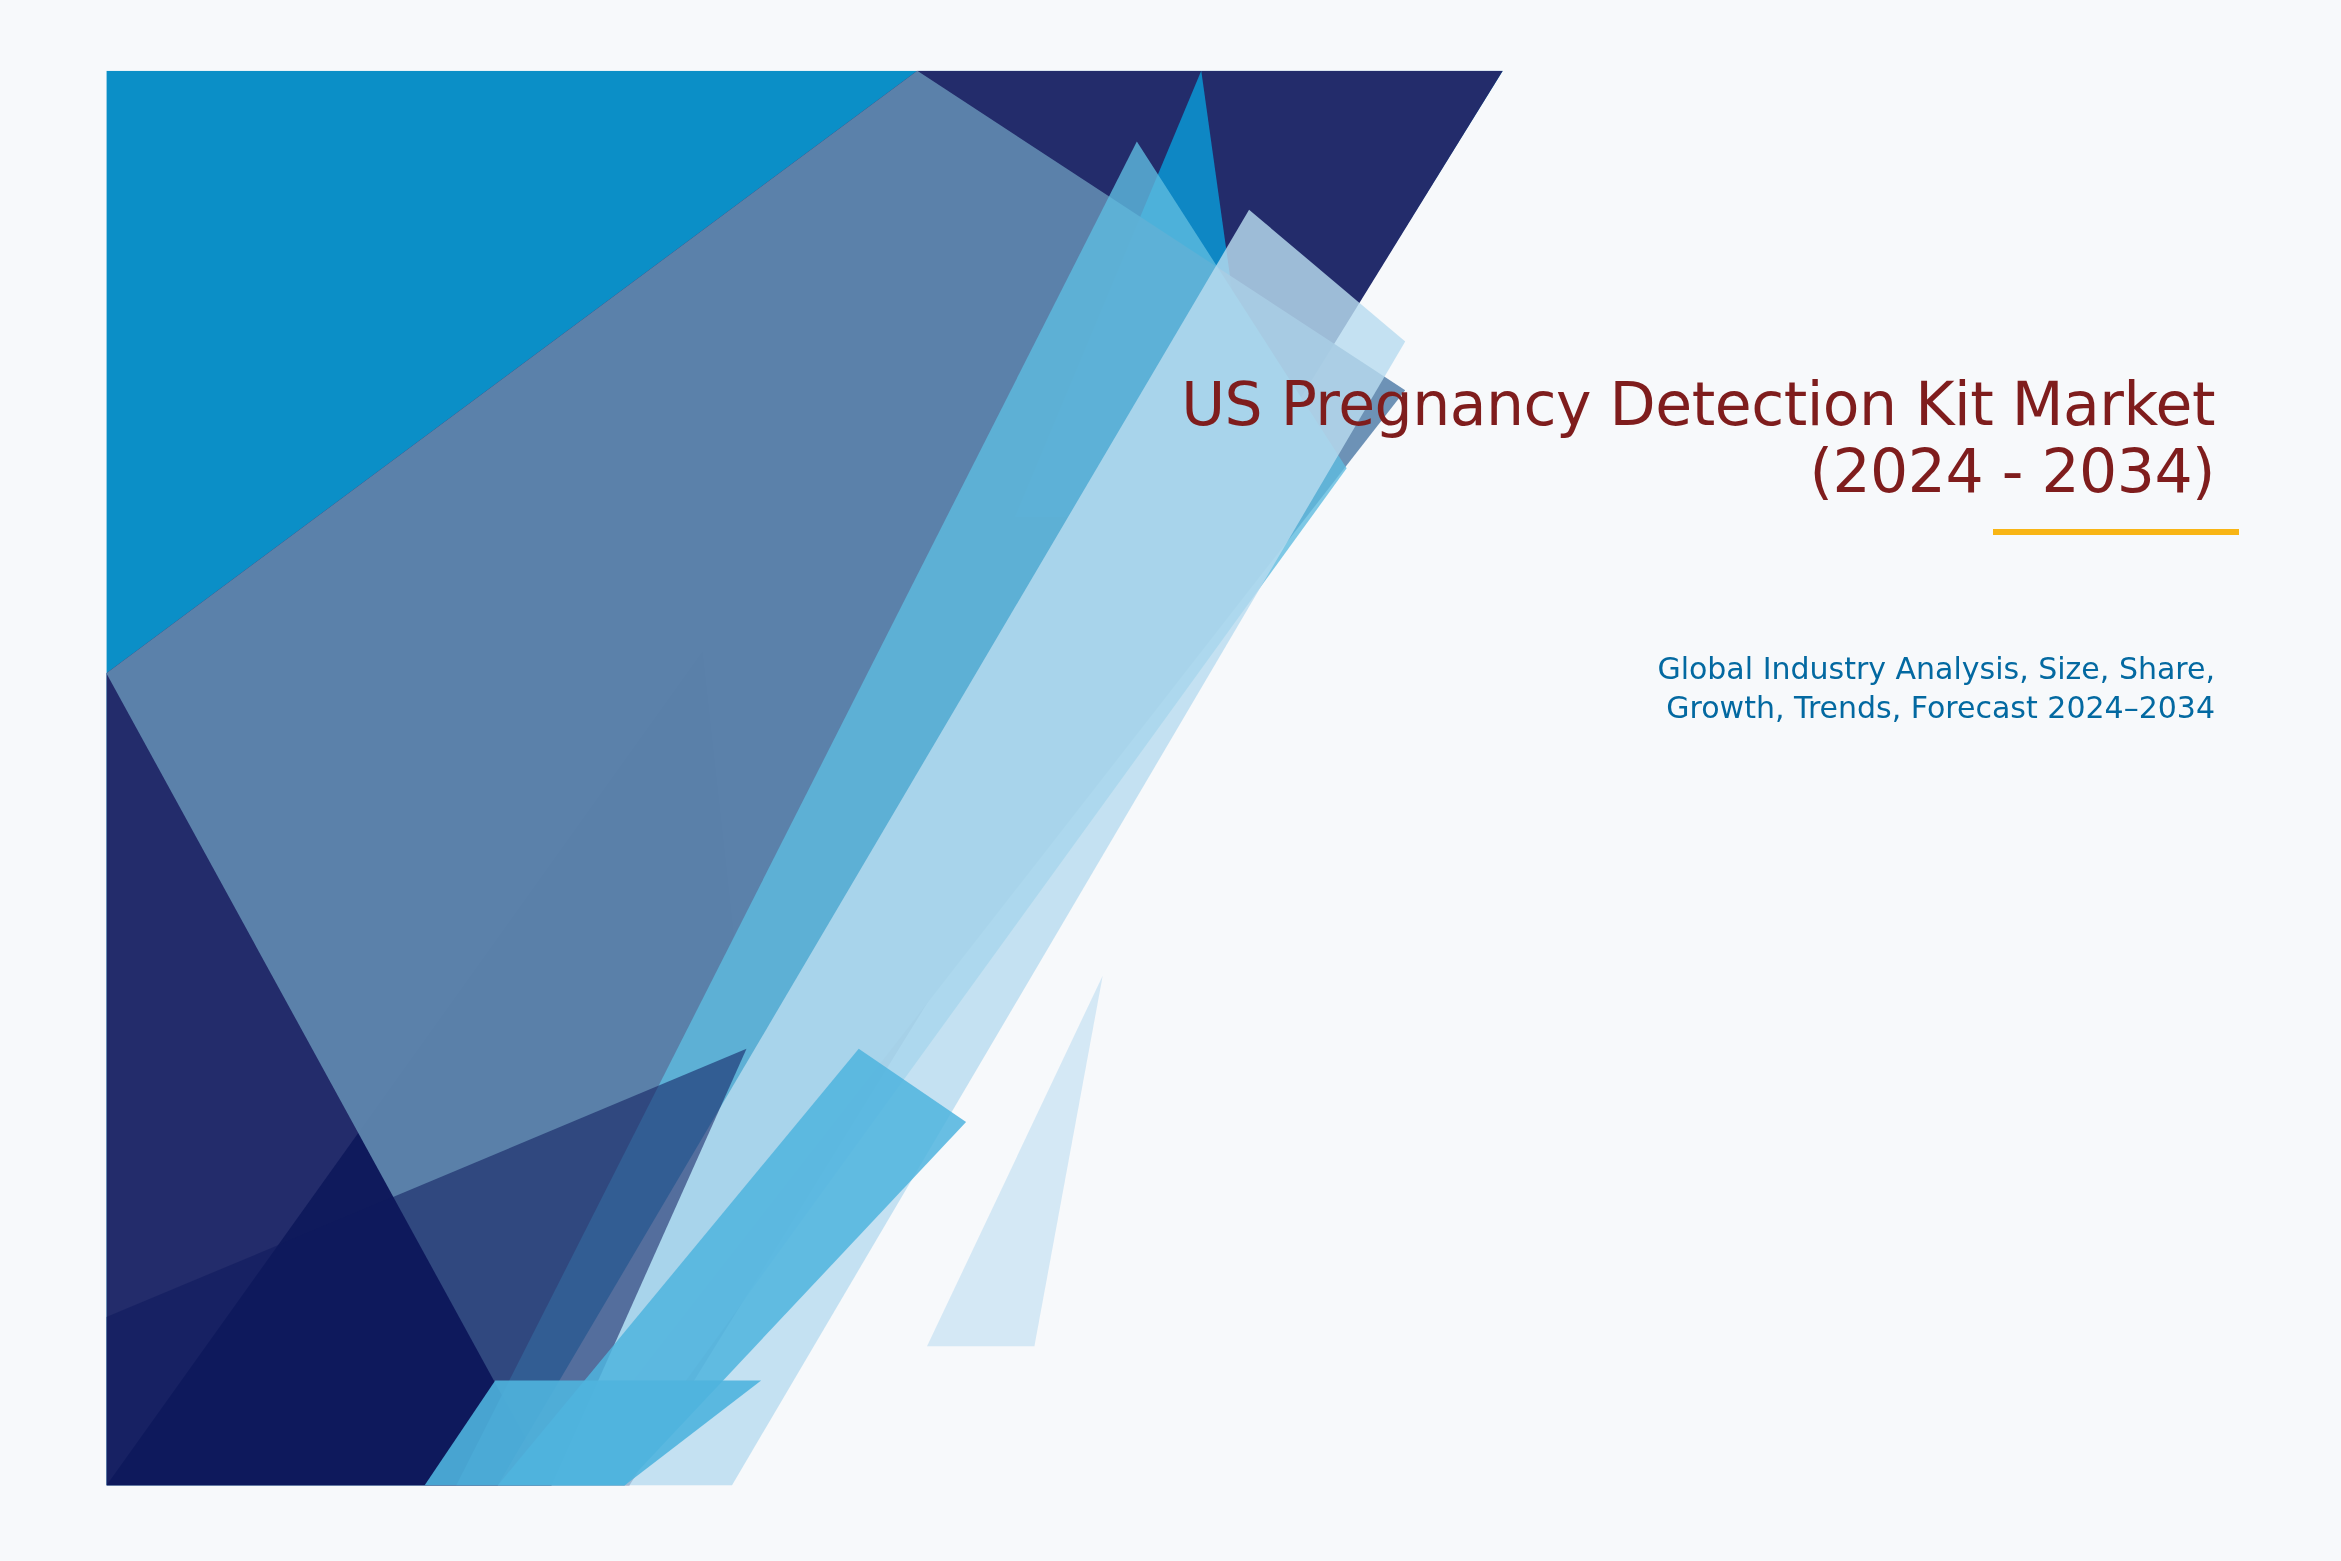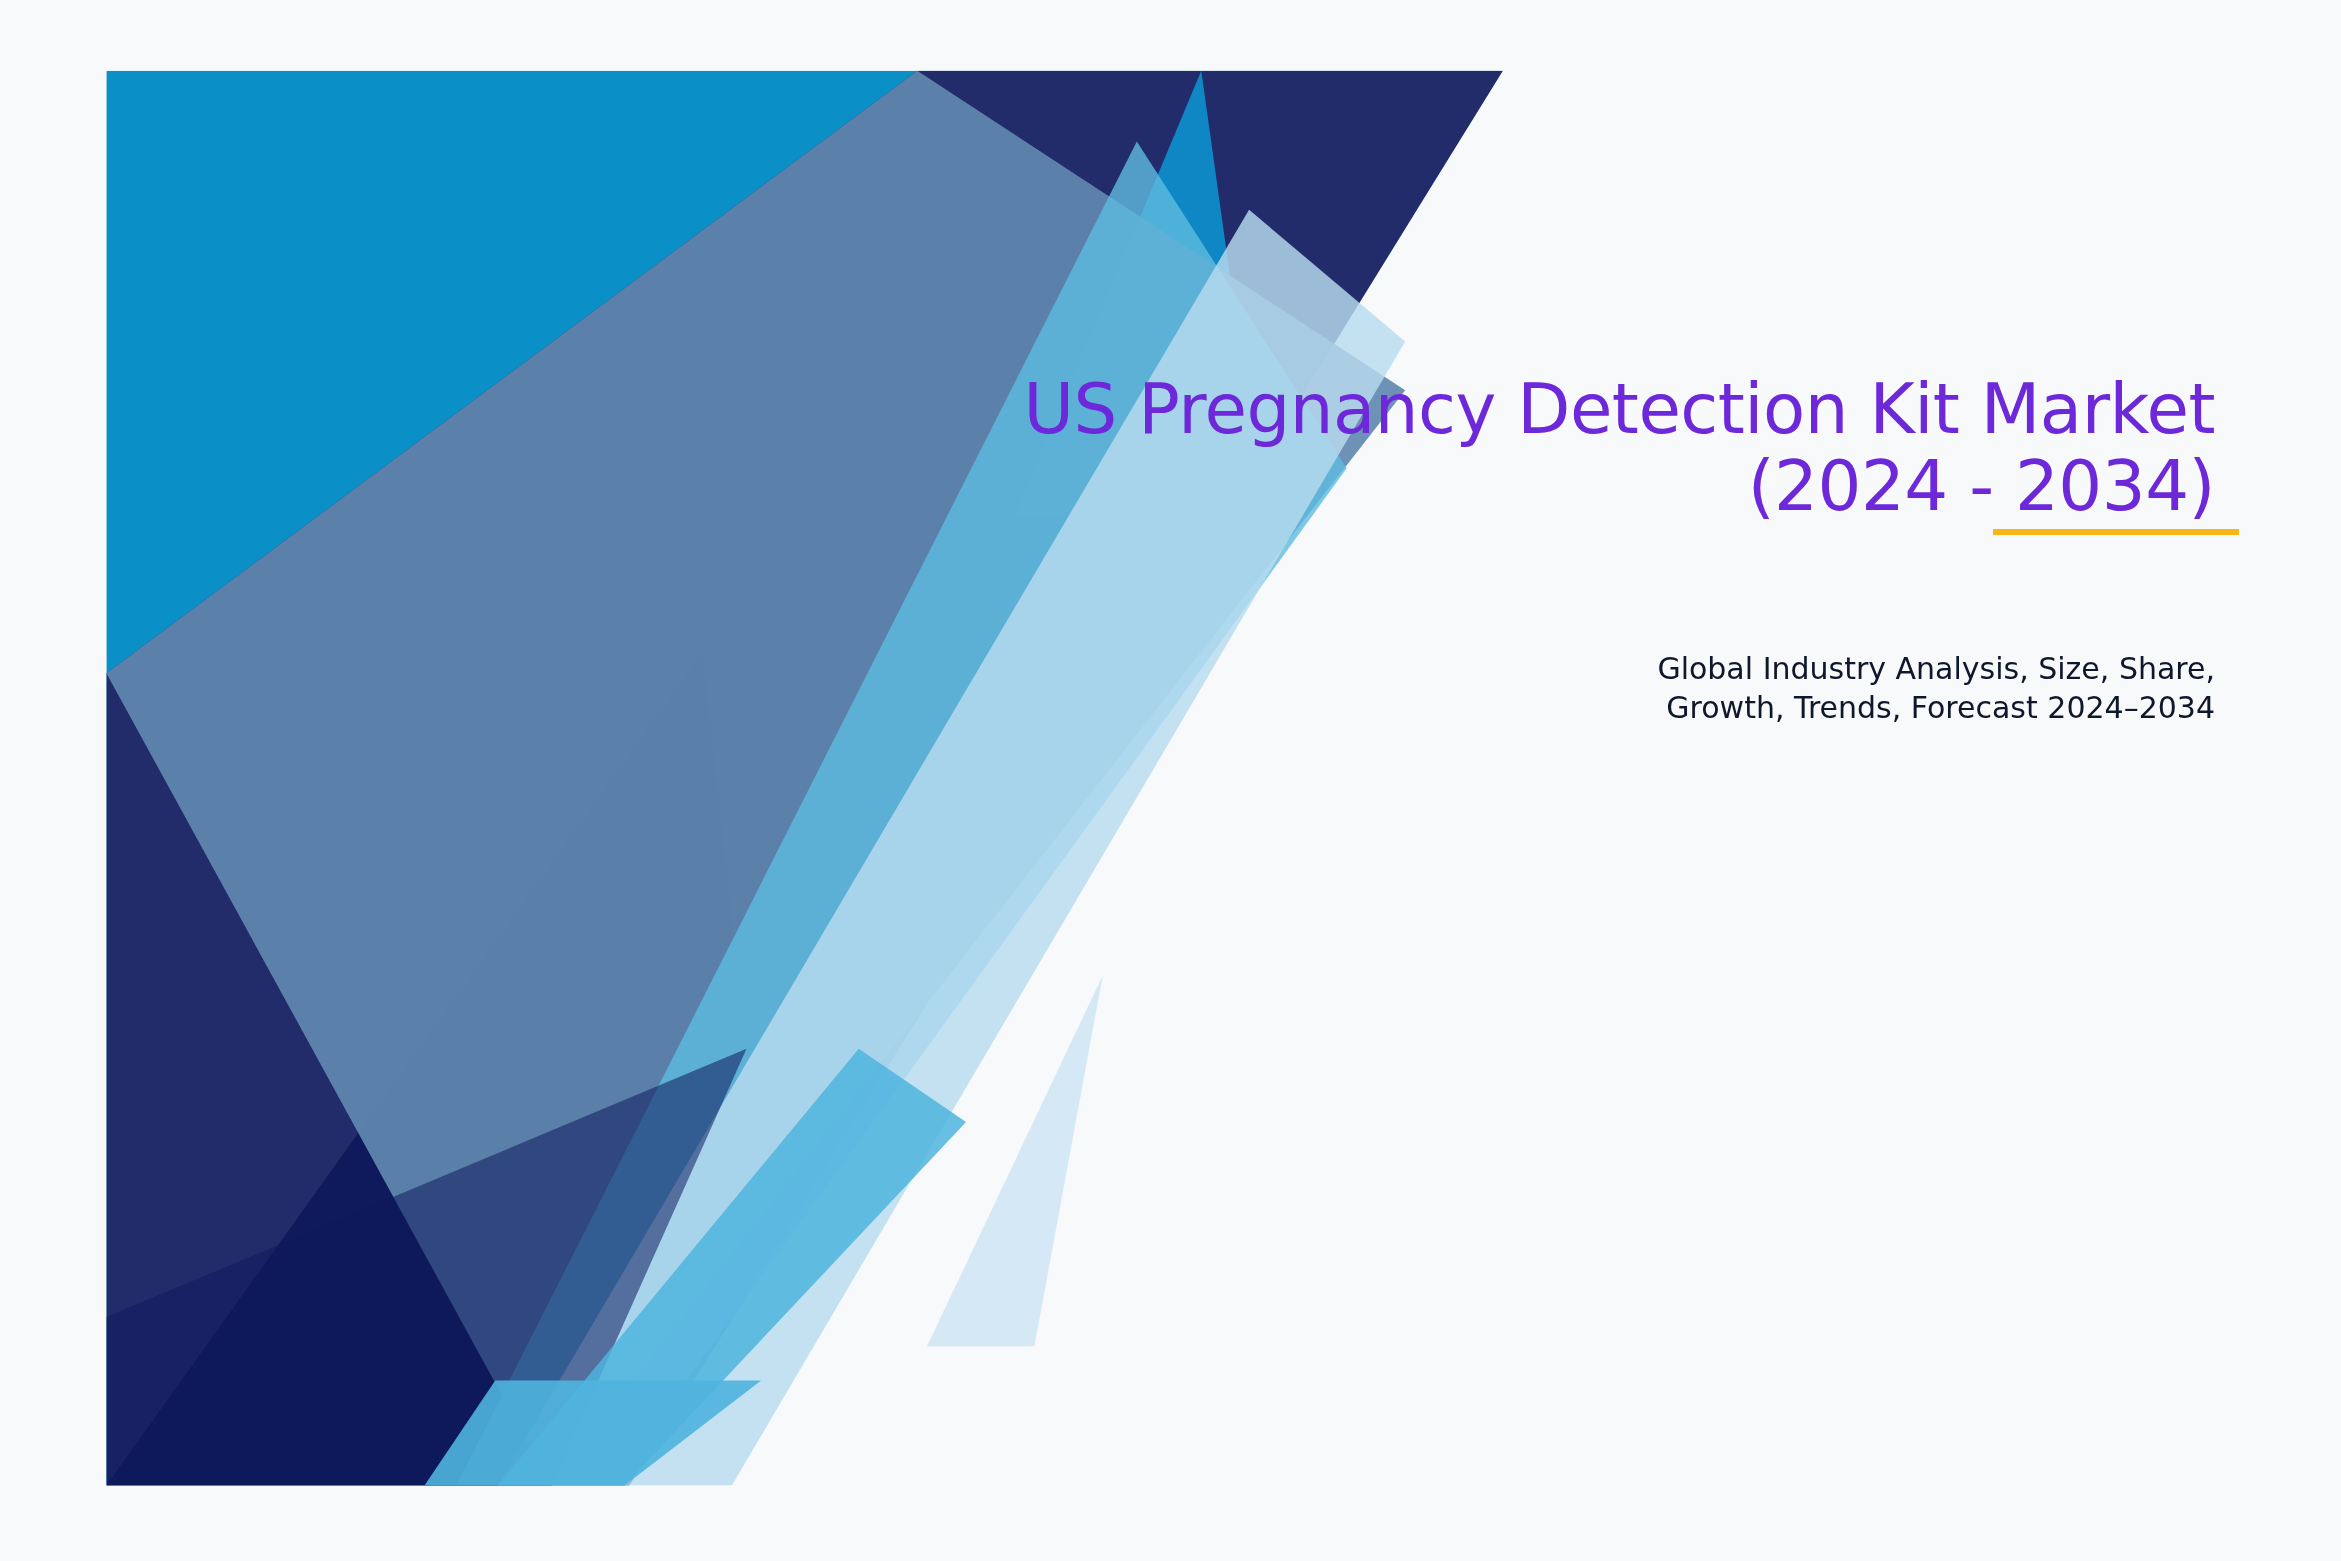--- a/index.html
+++ b/index.html
@@ -34,24 +34,24 @@
   
   #text-block {
     position: absolute;
     left: 927px;
     top: 371px;
     width: 1288px;
     text-align: right;
   }
 
   #report-title {
-    font-size: 69px;
+    font-size: 60px;
     line-height: 1.12;
     font-weight: 400;
-    color: #6d28d9;
+    color: #7f1d1d;
     letter-spacing: -0.5px;
     margin: 0;
     position: relative;
     z-index: 3;
     white-space: pre-line;
   }
 
   #title-accent-bar {
     position: absolute;
     left: 1993px;
@@ -65,21 +65,21 @@
   #report-subtitle {
     margin: 0;
     position: absolute;
     left: 927px;
     top: 649px;
     width: 1288px;
     text-align: right;
     font-size: 30px;
     line-height: 1.3;
     font-weight: 400;
-    color: #0f172a;
+    color: #0369a1;
     white-space: pre-line;
   }
 </style>
 </head>
 <body>
 
 <div id="cover">
 
   <svg id="artwork" viewBox="0 0 4800 3200" preserveAspectRatio="none" xmlns="http://www.w3.org/2000/svg">
 

